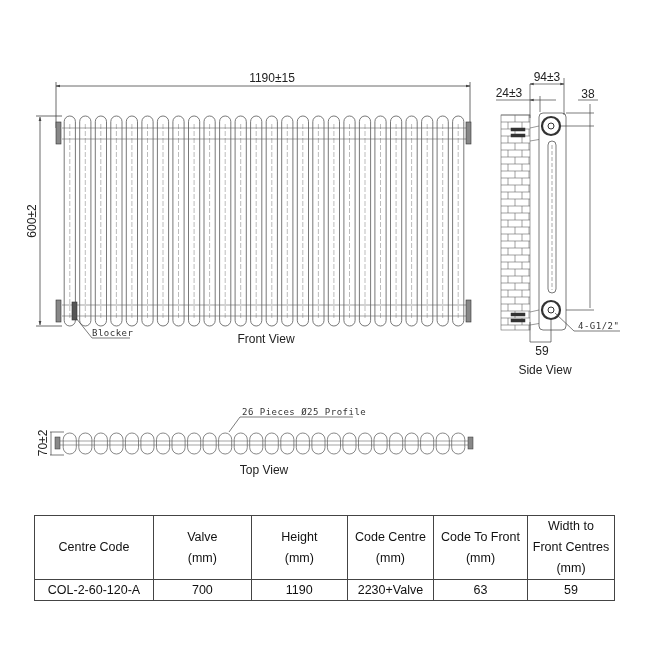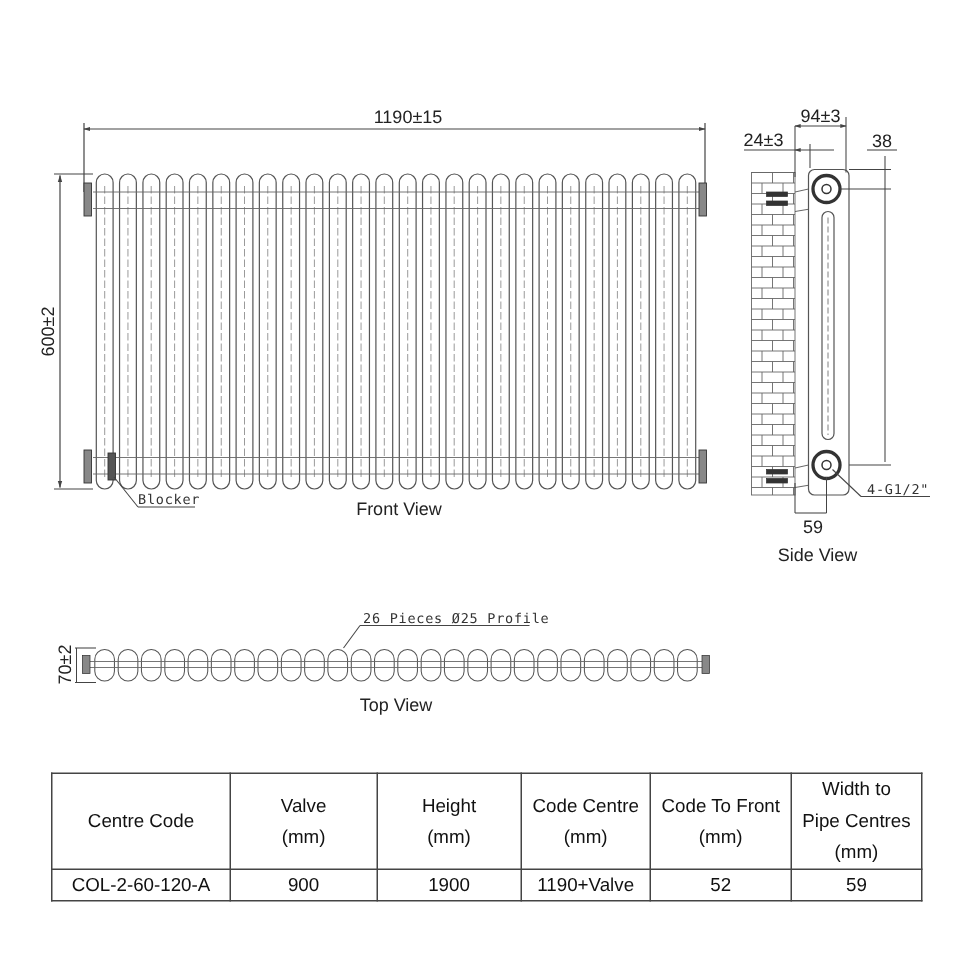--- a/index.html
+++ b/index.html
@@ -357,28 +357,28 @@
       <th style="width:82px">
           <span class="hdr-line">Code Centre</span>
           <span class="hdr-line">(mm)</span>
         </th>
       <th style="width:92px">
           <span class="hdr-line">Code To Front</span>
           <span class="hdr-line">(mm)</span>
         </th>
       <th style="width:84px">
           <span class="hdr-line">Width to</span>
-          <span class="hdr-line">Pipe Centres</span>
+          <span class="hdr-line">Front Centres</span>
           <span class="hdr-line">(mm)</span>
         </th>
     </tr>
   </thead>
   <tbody>
     <tr>
       <td>COL-2-60-120-A</td>
-      <td>900</td>
-      <td>1900</td>
-      <td>1190+Valve</td>
-      <td>52</td>
+      <td>700</td>
+      <td>1190</td>
+      <td>2230+Valve</td>
+      <td>63</td>
       <td>59</td>
     </tr>
   </tbody>
 </table>
 
 </body></html>

